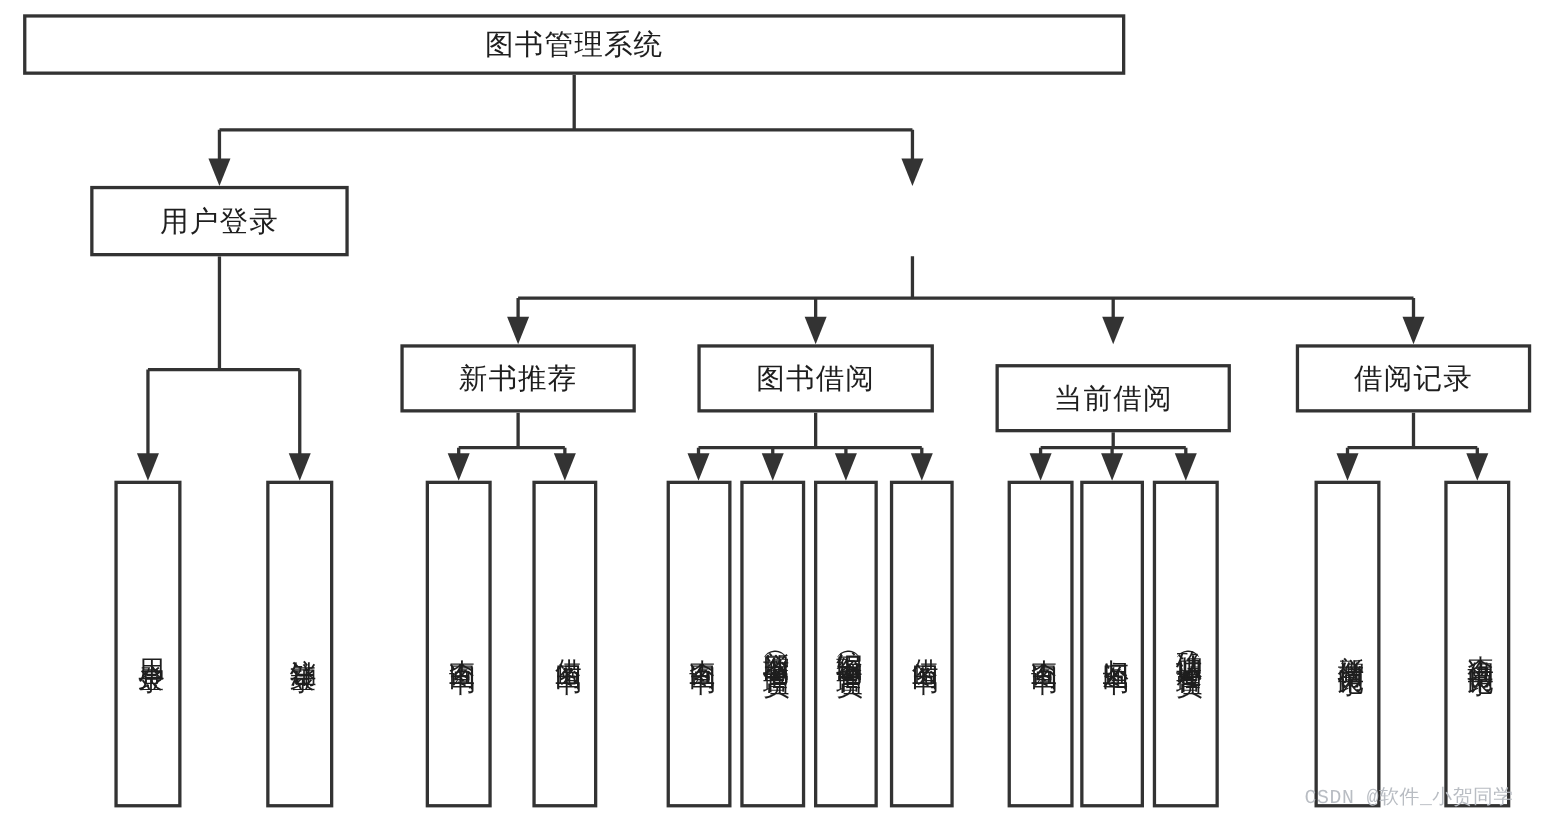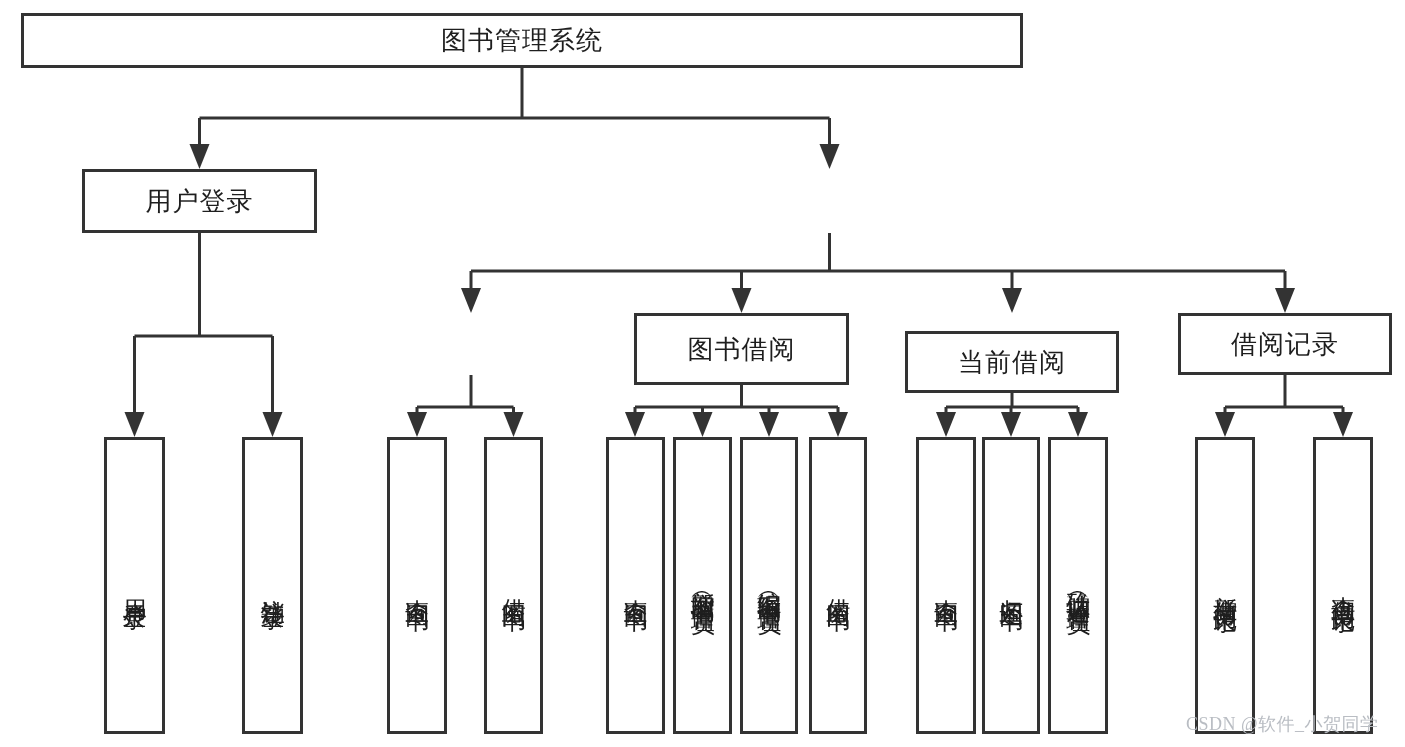--- a/index.html
+++ b/index.html
@@ -5,21 +5,21 @@
   html, body {
     margin: 0;
     padding: 0;
     background: #ffffff;
   }
   .canvas {
     position: relative;
     width: 1405px;
     height: 747px;
     background: var(--background, #fff);
-    font-family: Liberation Serif, serif;
+    font-family: Liberation Mono, monospace;
     overflow: hidden;
   }
   .wires {
     position: absolute;
     left: 0;
     top: 0;
     width: 1405px;
     height: 747px;
     z-index: 1;
   }
@@ -115,21 +115,24 @@
   </svg>
 
   <div class="node h-node" style="left:21px;top:13px;width:1002px;height:55px;">
     <span>图书管理系统</span>
   </div>
 
   <div class="node h-node" style="left:82px;top:169px;width:235px;height:64px;">
     <span>用户登录</span>
   </div>
 
-  <div class="node h-node" style="left:634px;top:313px;width:215px;height:72px;">
+  <div class="node h-node" style="left:364px;top:313px;width:214px;height:62px;">
+    <span>新书推荐</span>
+  </div>
+  <div class="node h-node" style="left:634px;top:313px;width:215px;height:62px;">
     <span>图书借阅</span>
   </div>
   <div class="node h-node" style="left:905px;top:331px;width:214px;height:62px;">
     <span>当前借阅</span>
   </div>
   <div class="node h-node" style="left:1178px;top:313px;width:214px;height:62px;">
     <span>借阅记录</span>
   </div>
 
   <div class="node leaf" style="left:104px;top:437px;width:61px;height:297px;">

